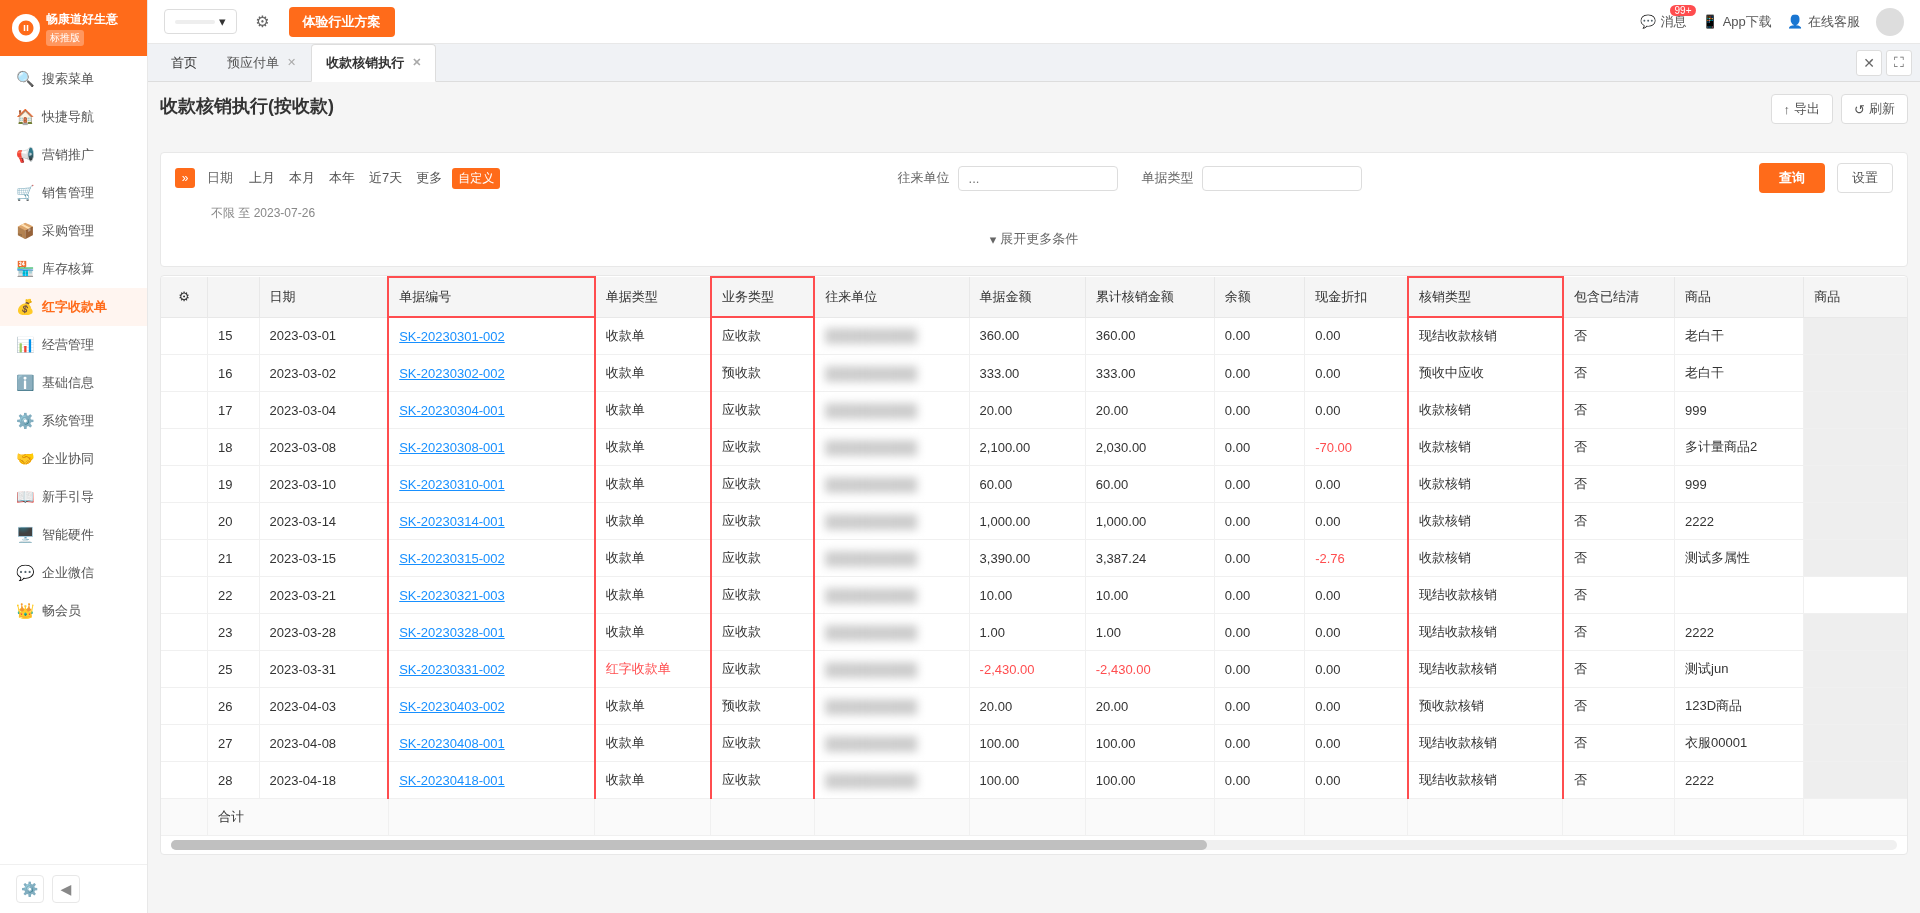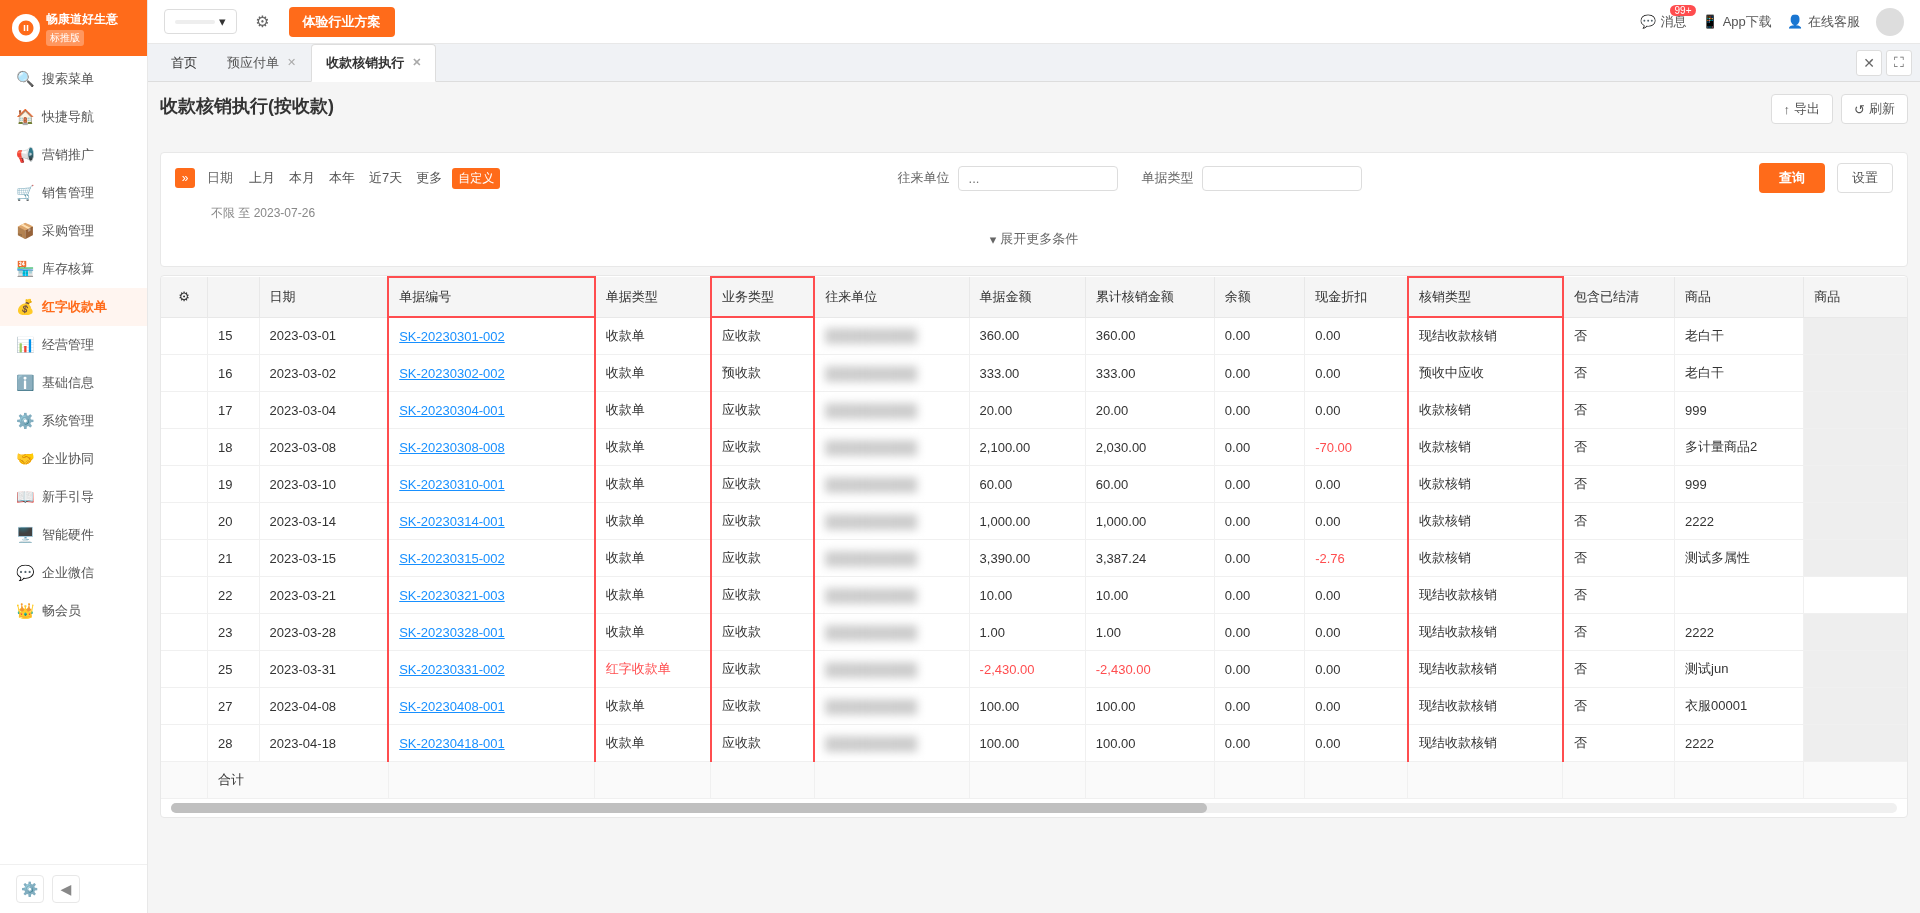--- a/index.html
+++ b/index.html
@@ -338,21 +338,21 @@
               <td>0.00</td>
               <td style="border-left: 2px solid rgb(255, 77, 79); border-right: 2px solid rgb(255, 77, 79);">收款核销</td>
               <td>否</td>
               <td>999</td>
               <td style="background: rgb(238, 238, 238); width: 40px; height: 36px;"></td>
             </tr>
             <tr>
               <td></td>
               <td>18</td>
               <td>2023-03-08</td>
-              <td style="border-left: 2px solid rgb(255, 77, 79); border-right: 2px solid rgb(255, 77, 79);"><span class="link-text">SK-20230308-008</span></td>
+              <td style="border-left: 2px solid rgb(255, 77, 79); border-right: 2px solid rgb(255, 77, 79);"><span class="link-text">SK-20230308-001</span></td>
               <td>收款单</td>
               <td style="border-left: 2px solid rgb(255, 77, 79); border-right: 2px solid rgb(255, 77, 79);">应收款</td>
               <td><span class="blurred">██████████</span></td>
               <td>2,100.00</td>
               <td>2,030.00</td>
               <td>0.00</td>
               <td class="negative">-70.00</td>
               <td style="border-left: 2px solid rgb(255, 77, 79); border-right: 2px solid rgb(255, 77, 79);">收款核销</td>
               <td>否</td>
               <td>多计量商品2</td>
@@ -451,20 +451,37 @@
               <td style="color: rgb(255, 77, 79);">红字收款单</td>
               <td style="border-left: 2px solid rgb(255, 77, 79); border-right: 2px solid rgb(255, 77, 79);">应收款</td>
               <td><span class="blurred">██████████</span></td>
               <td class="negative">-2,430.00</td>
               <td class="negative">-2,430.00</td>
               <td>0.00</td>
               <td>0.00</td>
               <td style="border-left: 2px solid rgb(255, 77, 79); border-right: 2px solid rgb(255, 77, 79);">现结收款核销</td>
               <td>否</td>
               <td>测试jun</td>
+              <td style="background: rgb(238, 238, 238); width: 40px; height: 36px;"></td>
+            </tr>
+            <tr>
+              <td></td>
+              <td>26</td>
+              <td>2023-04-03</td>
+              <td style="border-left: 2px solid rgb(255, 77, 79); border-right: 2px solid rgb(255, 77, 79);"><span class="link-text">SK-20230403-002</span></td>
+              <td>收款单</td>
+              <td style="border-left: 2px solid rgb(255, 77, 79); border-right: 2px solid rgb(255, 77, 79);">预收款</td>
+              <td><span class="blurred">██████████</span></td>
+              <td>20.00</td>
+              <td>20.00</td>
+              <td>0.00</td>
+              <td>0.00</td>
+              <td style="border-left: 2px solid rgb(255, 77, 79); border-right: 2px solid rgb(255, 77, 79);">预收款核销</td>
+              <td>否</td>
+              <td>123D商品</td>
               <td style="background: rgb(238, 238, 238); width: 40px; height: 36px;"></td>
             </tr>
             <tr>
               <td></td>
               <td>27</td>
               <td>2023-04-08</td>
               <td style="border-left: 2px solid rgb(255, 77, 79); border-right: 2px solid rgb(255, 77, 79);"><span class="link-text">SK-20230408-001</span></td>
               <td>收款单</td>
               <td style="border-left: 2px solid rgb(255, 77, 79); border-right: 2px solid rgb(255, 77, 79);">应收款</td>
               <td><span class="blurred">██████████</span></td>

